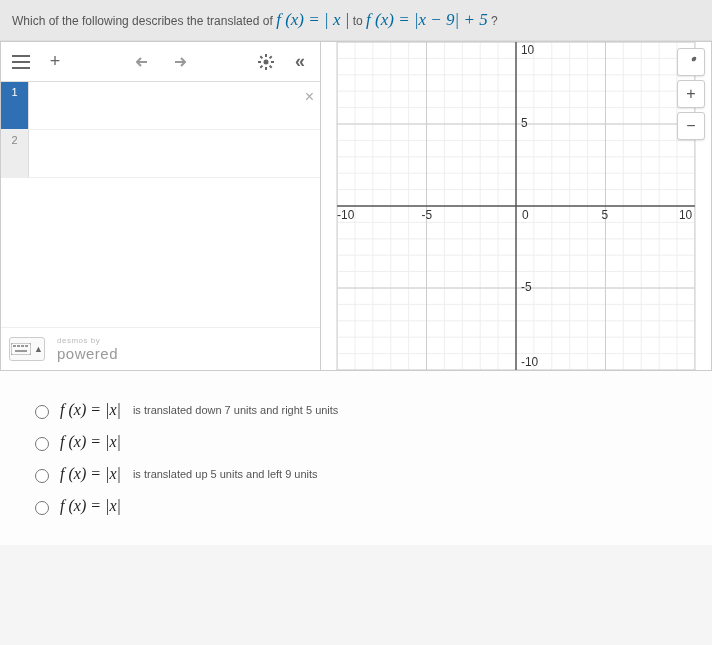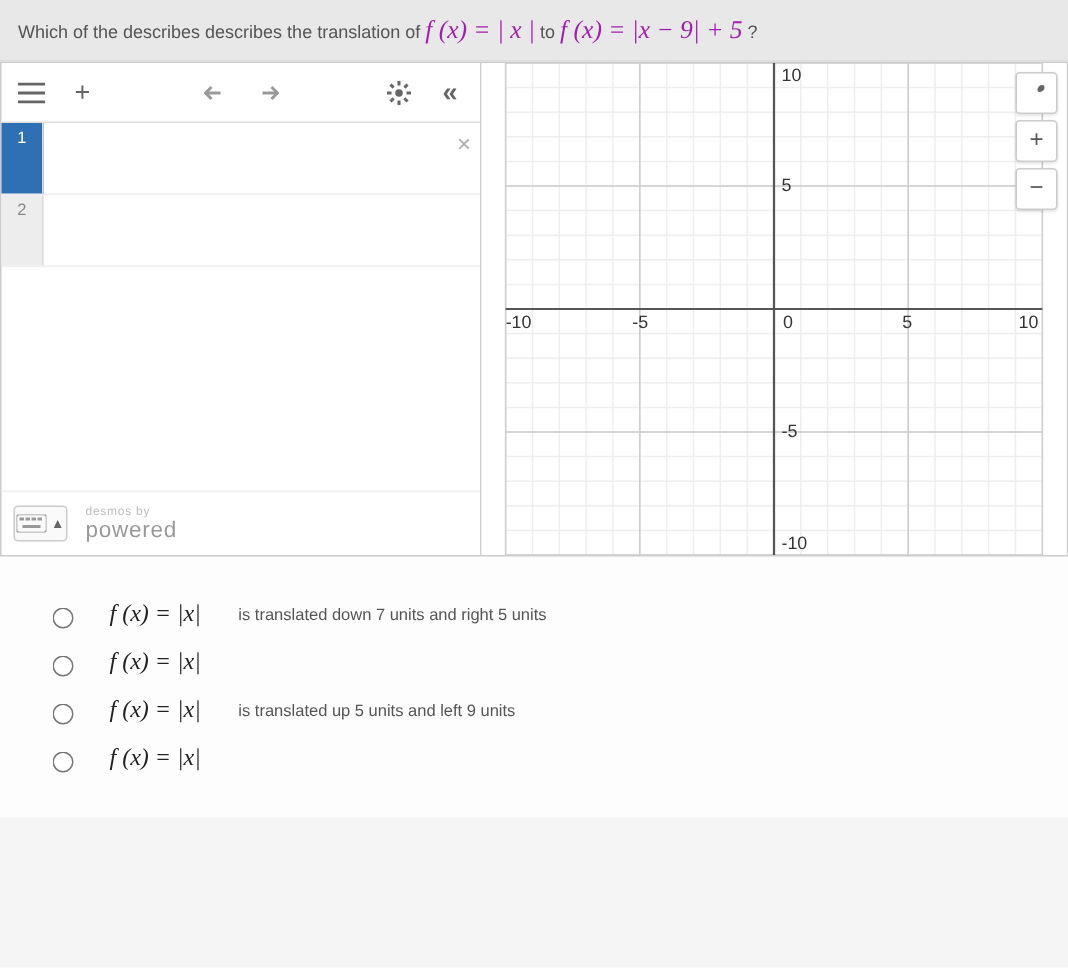--- a/index.html
+++ b/index.html
@@ -15,21 +15,21 @@
     .question-bar {
       background: #e8e8e8;
       padding: 10px 12px;
       font-size: 12px;
       color: #555;
       border-bottom: 1px solid #ddd;
     }
     .question-bar .math {
       font-family: 'Times New Roman', serif;
       font-size: 17px;
-      color: #a21caf;
+      color: #0369a1;
       font-style: italic;
     }
     .desmos-area {
       display: flex;
       background: #fff;
       border: 1px solid #ccc;
       margin: 0;
       height: 330px;
       position: relative;
     }
@@ -147,21 +147,21 @@
       font-size: 16px;
       box-shadow: 0 1px 2px rgba(0,0,0,0.1);
     }
     .answers {
       padding: 16px 30px;
       background: #fdfdfd;
     }
     .answer-opt {
       display: flex;
       align-items: center;
-      gap: 21px;
+      gap: 8px;
       margin: 14px 0;
       font-size: 11px;
       color: #555;
     }
     .answer-opt input[type=radio] {
       width: 14px;
       height: 14px;
     }
     .answer-opt .math {
       font-family: 'Times New Roman', serif;
@@ -173,21 +173,21 @@
     .axis-label {
       font-size: 12px;
       fill: #333;
       font-family: Arial;
     }
   </style>
 </head>
 <body>
 
 <div class="question-bar">
-  <span>Which of the describes describes the translation of</span>
+  <span>Which of the following describes the translated of</span>
   <span class="math">f (x) = | x |</span>
   <span>to</span>
   <span class="math">f (x) = |x − 9| + 5</span>
   <span>?</span>
 </div>
 
 <div class="desmos-area">
   <div class="left-panel">
     <div class="toolbar">
       <div class="icon-btn">

